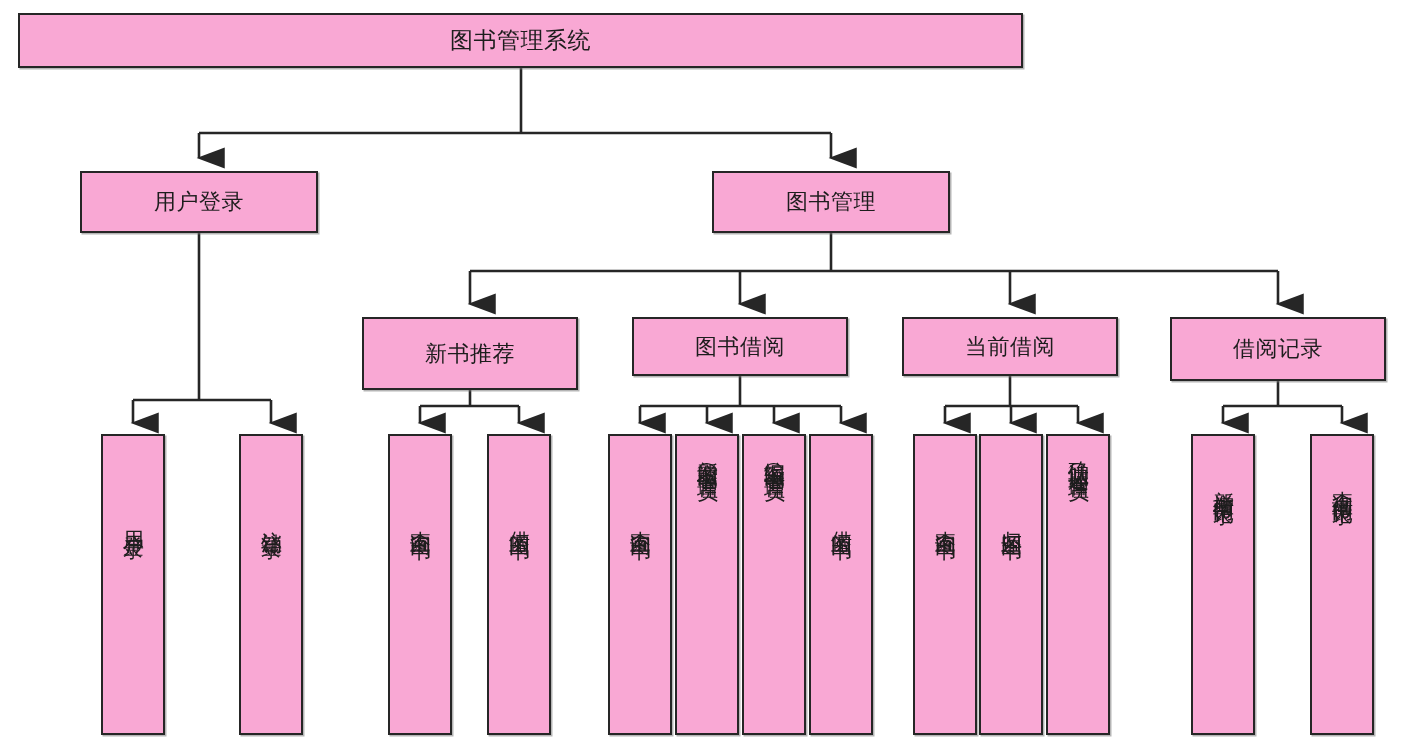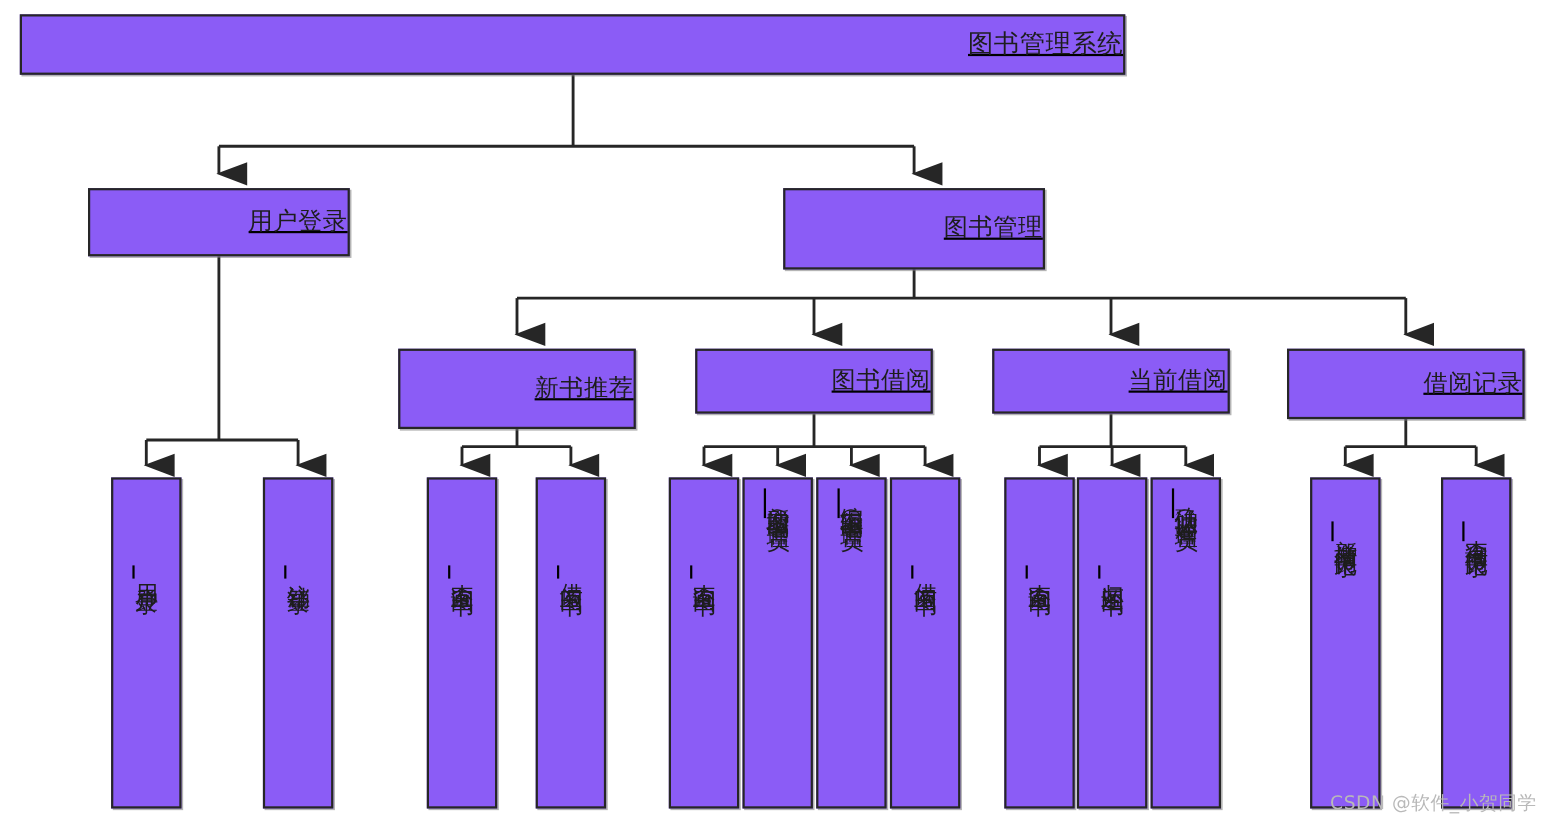--- a/index.html
+++ b/index.html
@@ -22,27 +22,26 @@
     position: absolute;
     left: 0;
     top: 0;
     width: 1405px;
     height: 747px;
     pointer-events: none;
   }
   .node {
     position: absolute;
     box-sizing: border-box;
-    background: #8b5cf6;
+    background: #f9a8d4;
     border: 2.5px solid #262626;
     display: flex;
     align-items: center;
-    justify-content: flex-end;
+    justify-content: center;
     box-shadow: 1.5px 1.5px 0 rgba(120,120,120,0.55);
-    text-decoration: underline;
   }
   .node-label {
     color: #1d1d1d;
     line-height: 1.18;
     text-align: center;
     white-space: nowrap;
   }
   .node.horizontal .node-label {
     font-size: 22px;
     letter-spacing: 0.5px;
@@ -125,21 +124,21 @@
     </g>
   </svg>
 
   <div class="node horizontal root" style="left:18px; top:13px; width:1005px; height:55px;">
     <span class="node-label">图书管理系统</span>
   </div>
 
   <div class="node horizontal" style="left:80px; top:171px; width:238px; height:62px;">
     <span class="node-label">用户登录</span>
   </div>
-  <div class="node horizontal" style="left:712px; top:171px; width:238px; height:74px;">
+  <div class="node horizontal" style="left:712px; top:171px; width:238px; height:62px;">
     <span class="node-label">图书管理</span>
   </div>
 
   <div class="node horizontal" style="left:362px; top:317px; width:216px; height:73px;">
     <span class="node-label">新书推荐</span>
   </div>
   <div class="node horizontal" style="left:632px; top:317px; width:216px; height:59px;">
     <span class="node-label">图书借阅</span>
   </div>
   <div class="node horizontal" style="left:902px; top:317px; width:216px; height:59px;">
@@ -186,14 +185,13 @@
     <span class="node-label">确认归还（管理员）</span>
   </div>
 
   <div class="node vertical" style="left:1191px; top:434px; width:64px; height:301px; padding-top:38px;">
     <span class="node-label">新增借阅记录</span>
   </div>
   <div class="node vertical" style="left:1310px; top:434px; width:64px; height:301px; padding-top:38px;">
     <span class="node-label">查询借阅记录</span>
   </div>
 
-  <div id="watermark">CSDN @软件_小贺同学</div>
 </div>
 
 </body></html>

